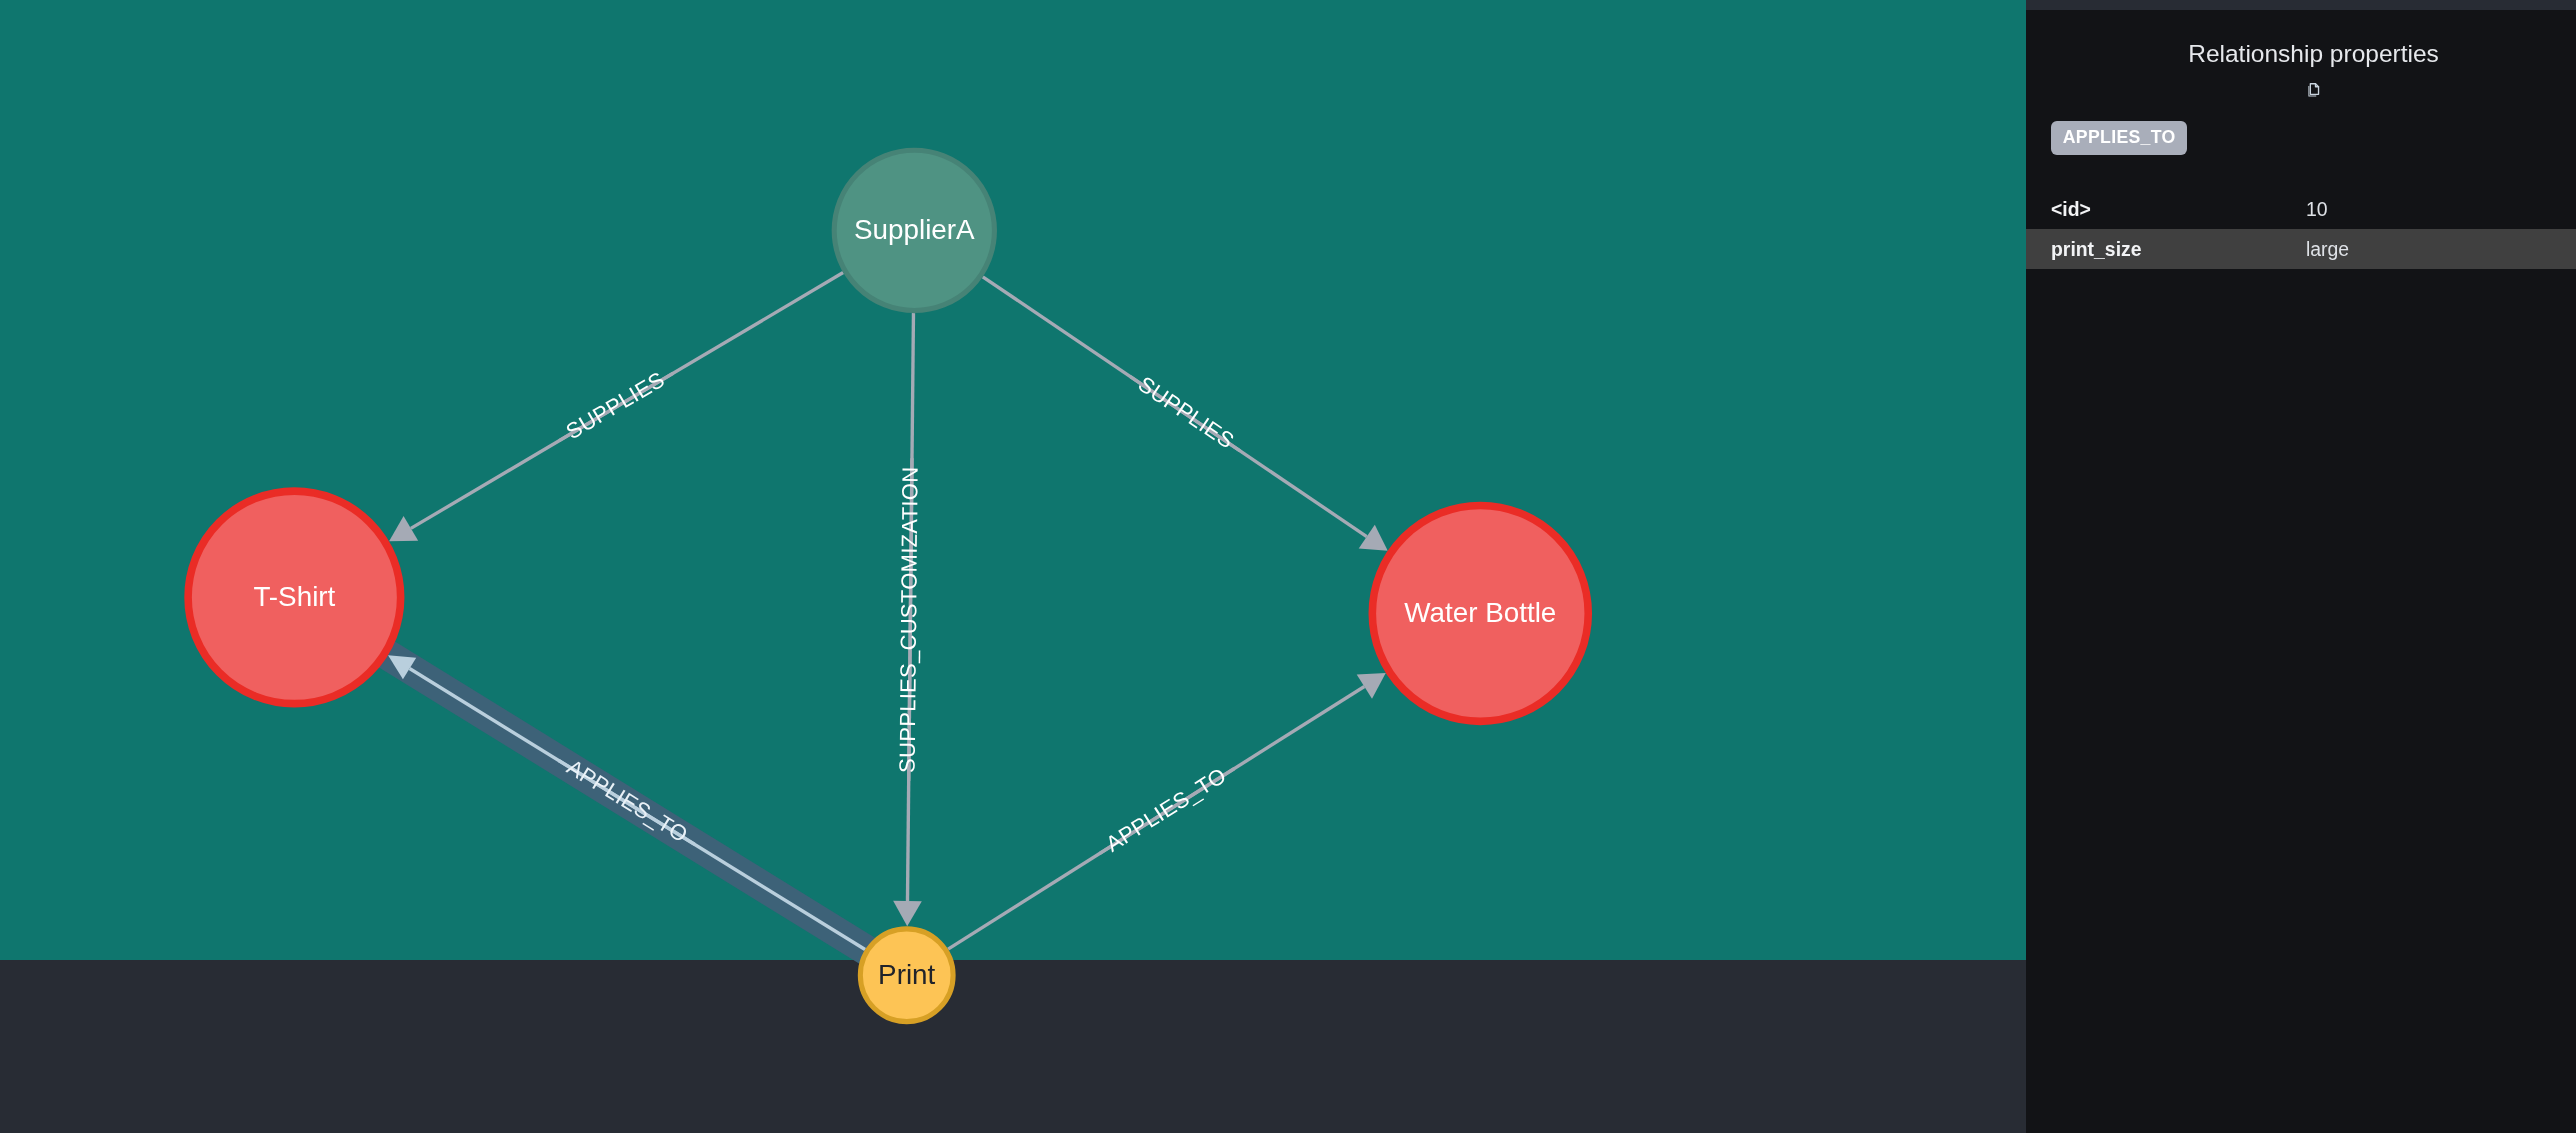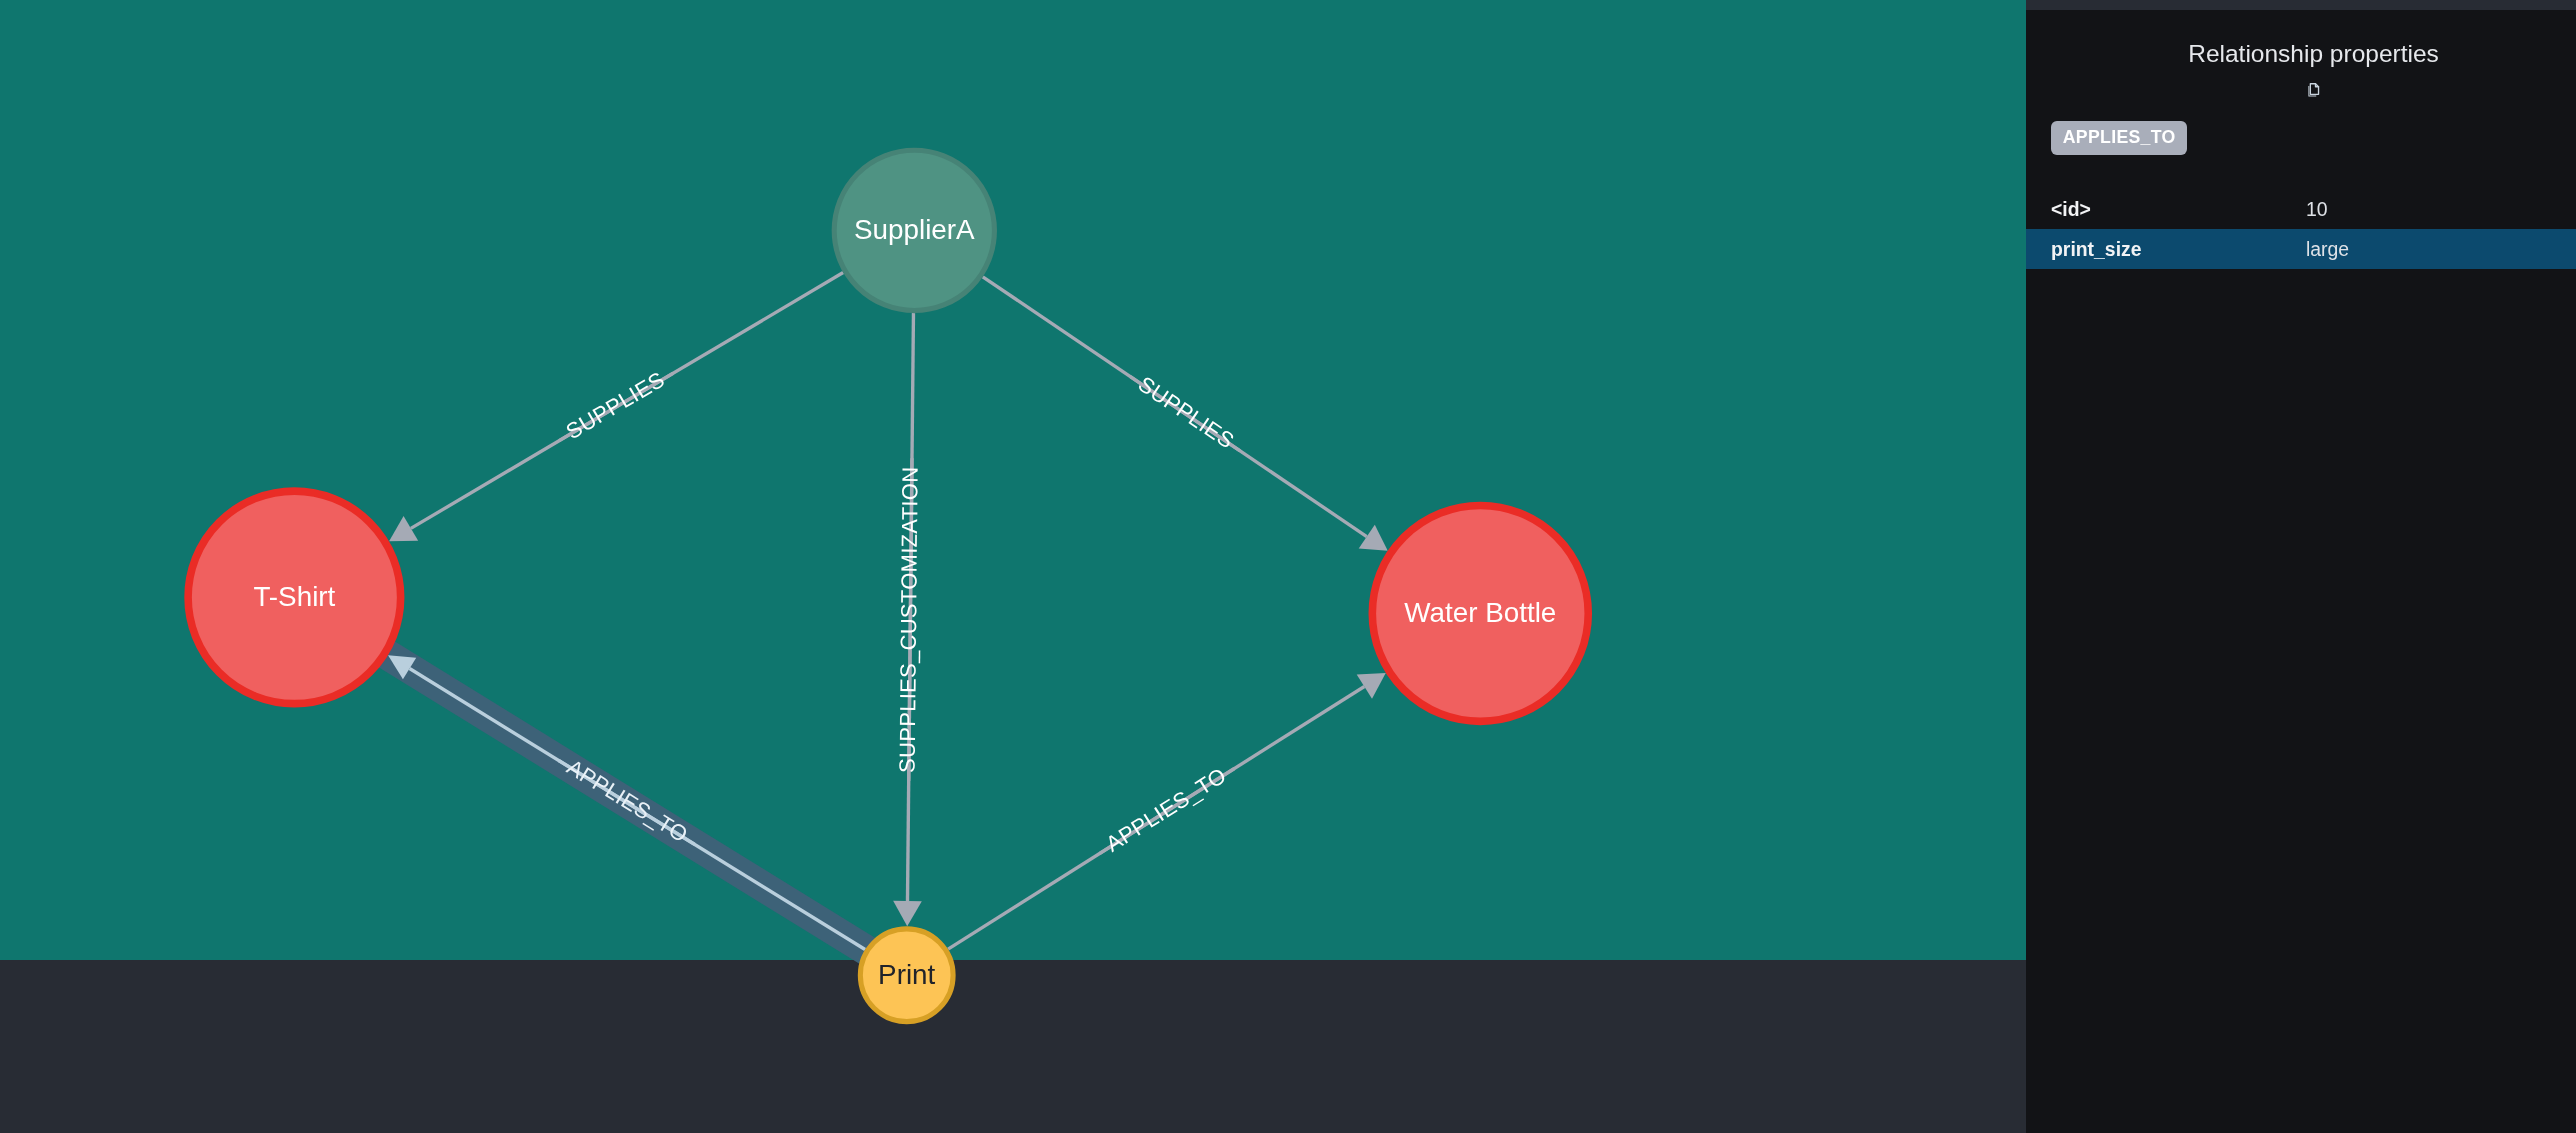--- a/index.html
+++ b/index.html
@@ -95,21 +95,21 @@
     line-height: 1;
     cursor: pointer;
   }
 
   .prop-table {
     margin-top: 34px;
     width: 100%;
     border-collapse: collapse;
   }
   .prop-row { height: 40px; }
-  .prop-row.alt { background: #0c4a6e; }
+  .prop-row.alt { background: #404040; }
   .prop-key {
     color: #f2f3f5;
     font-size: 19.4px;
     font-weight: bold;
     padding-left: 25px;
     width: 253px;
     white-space: nowrap;
   }
   .prop-val {
     color: #dfe2e7;

